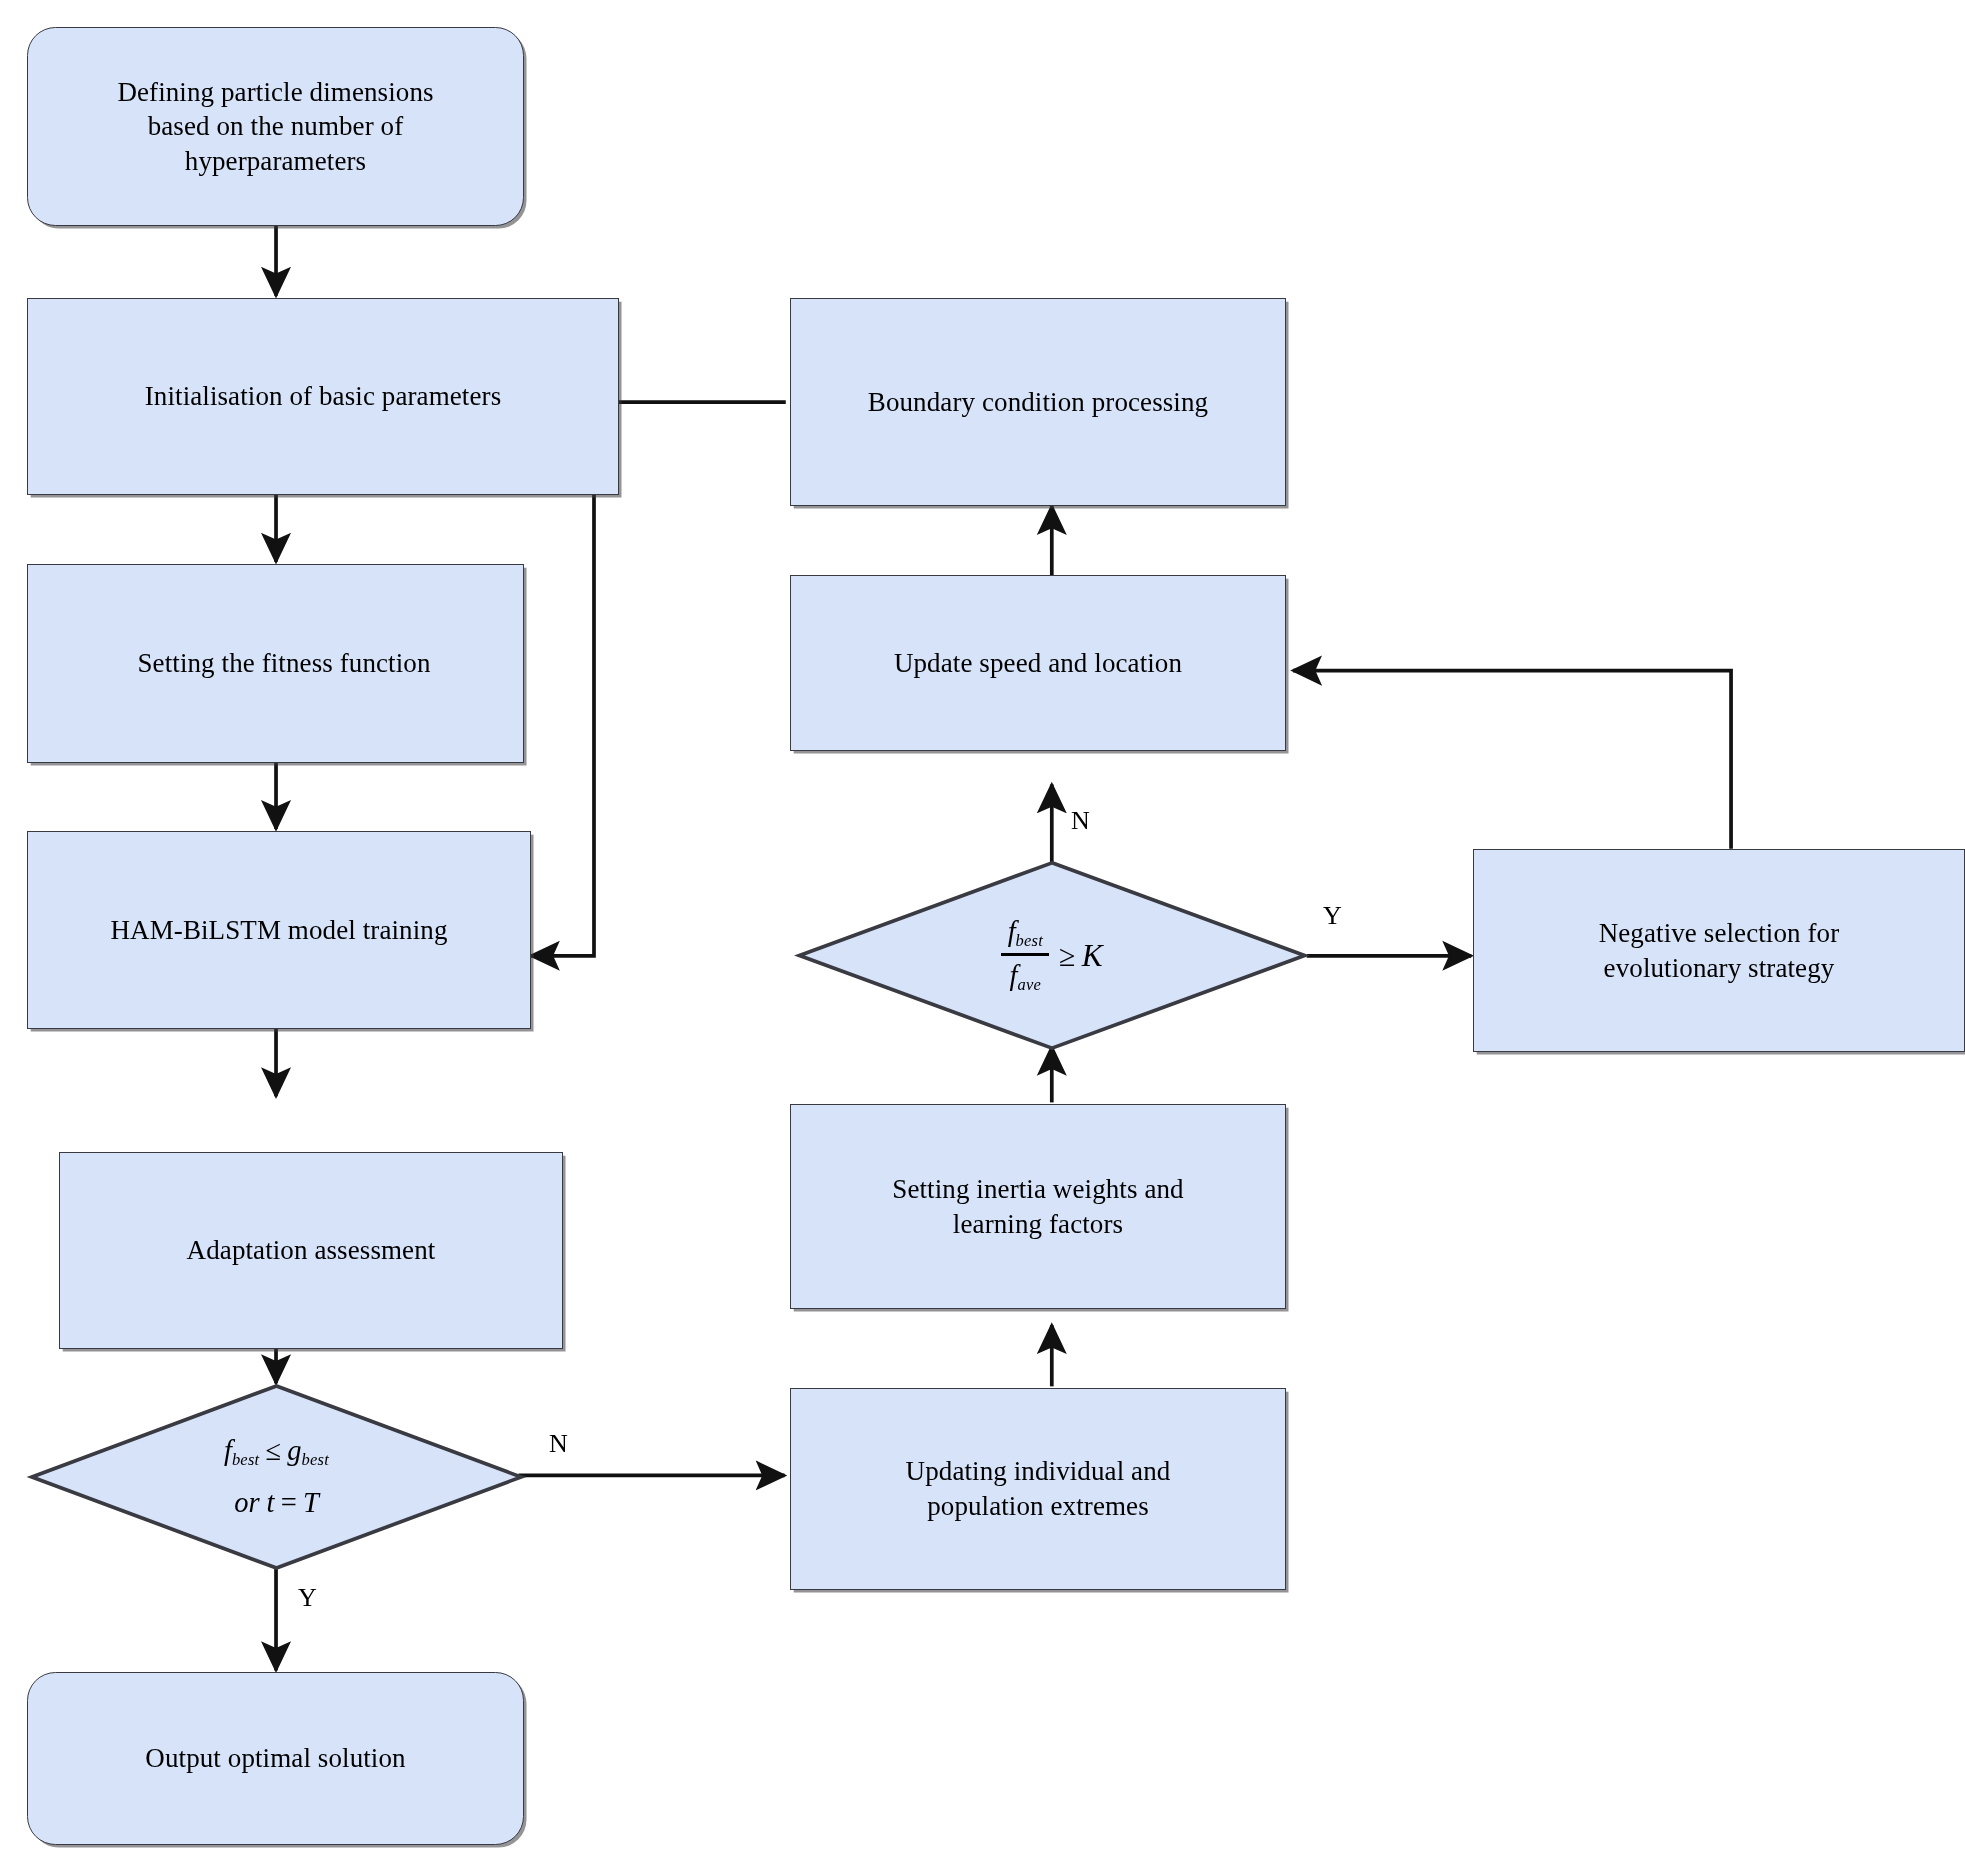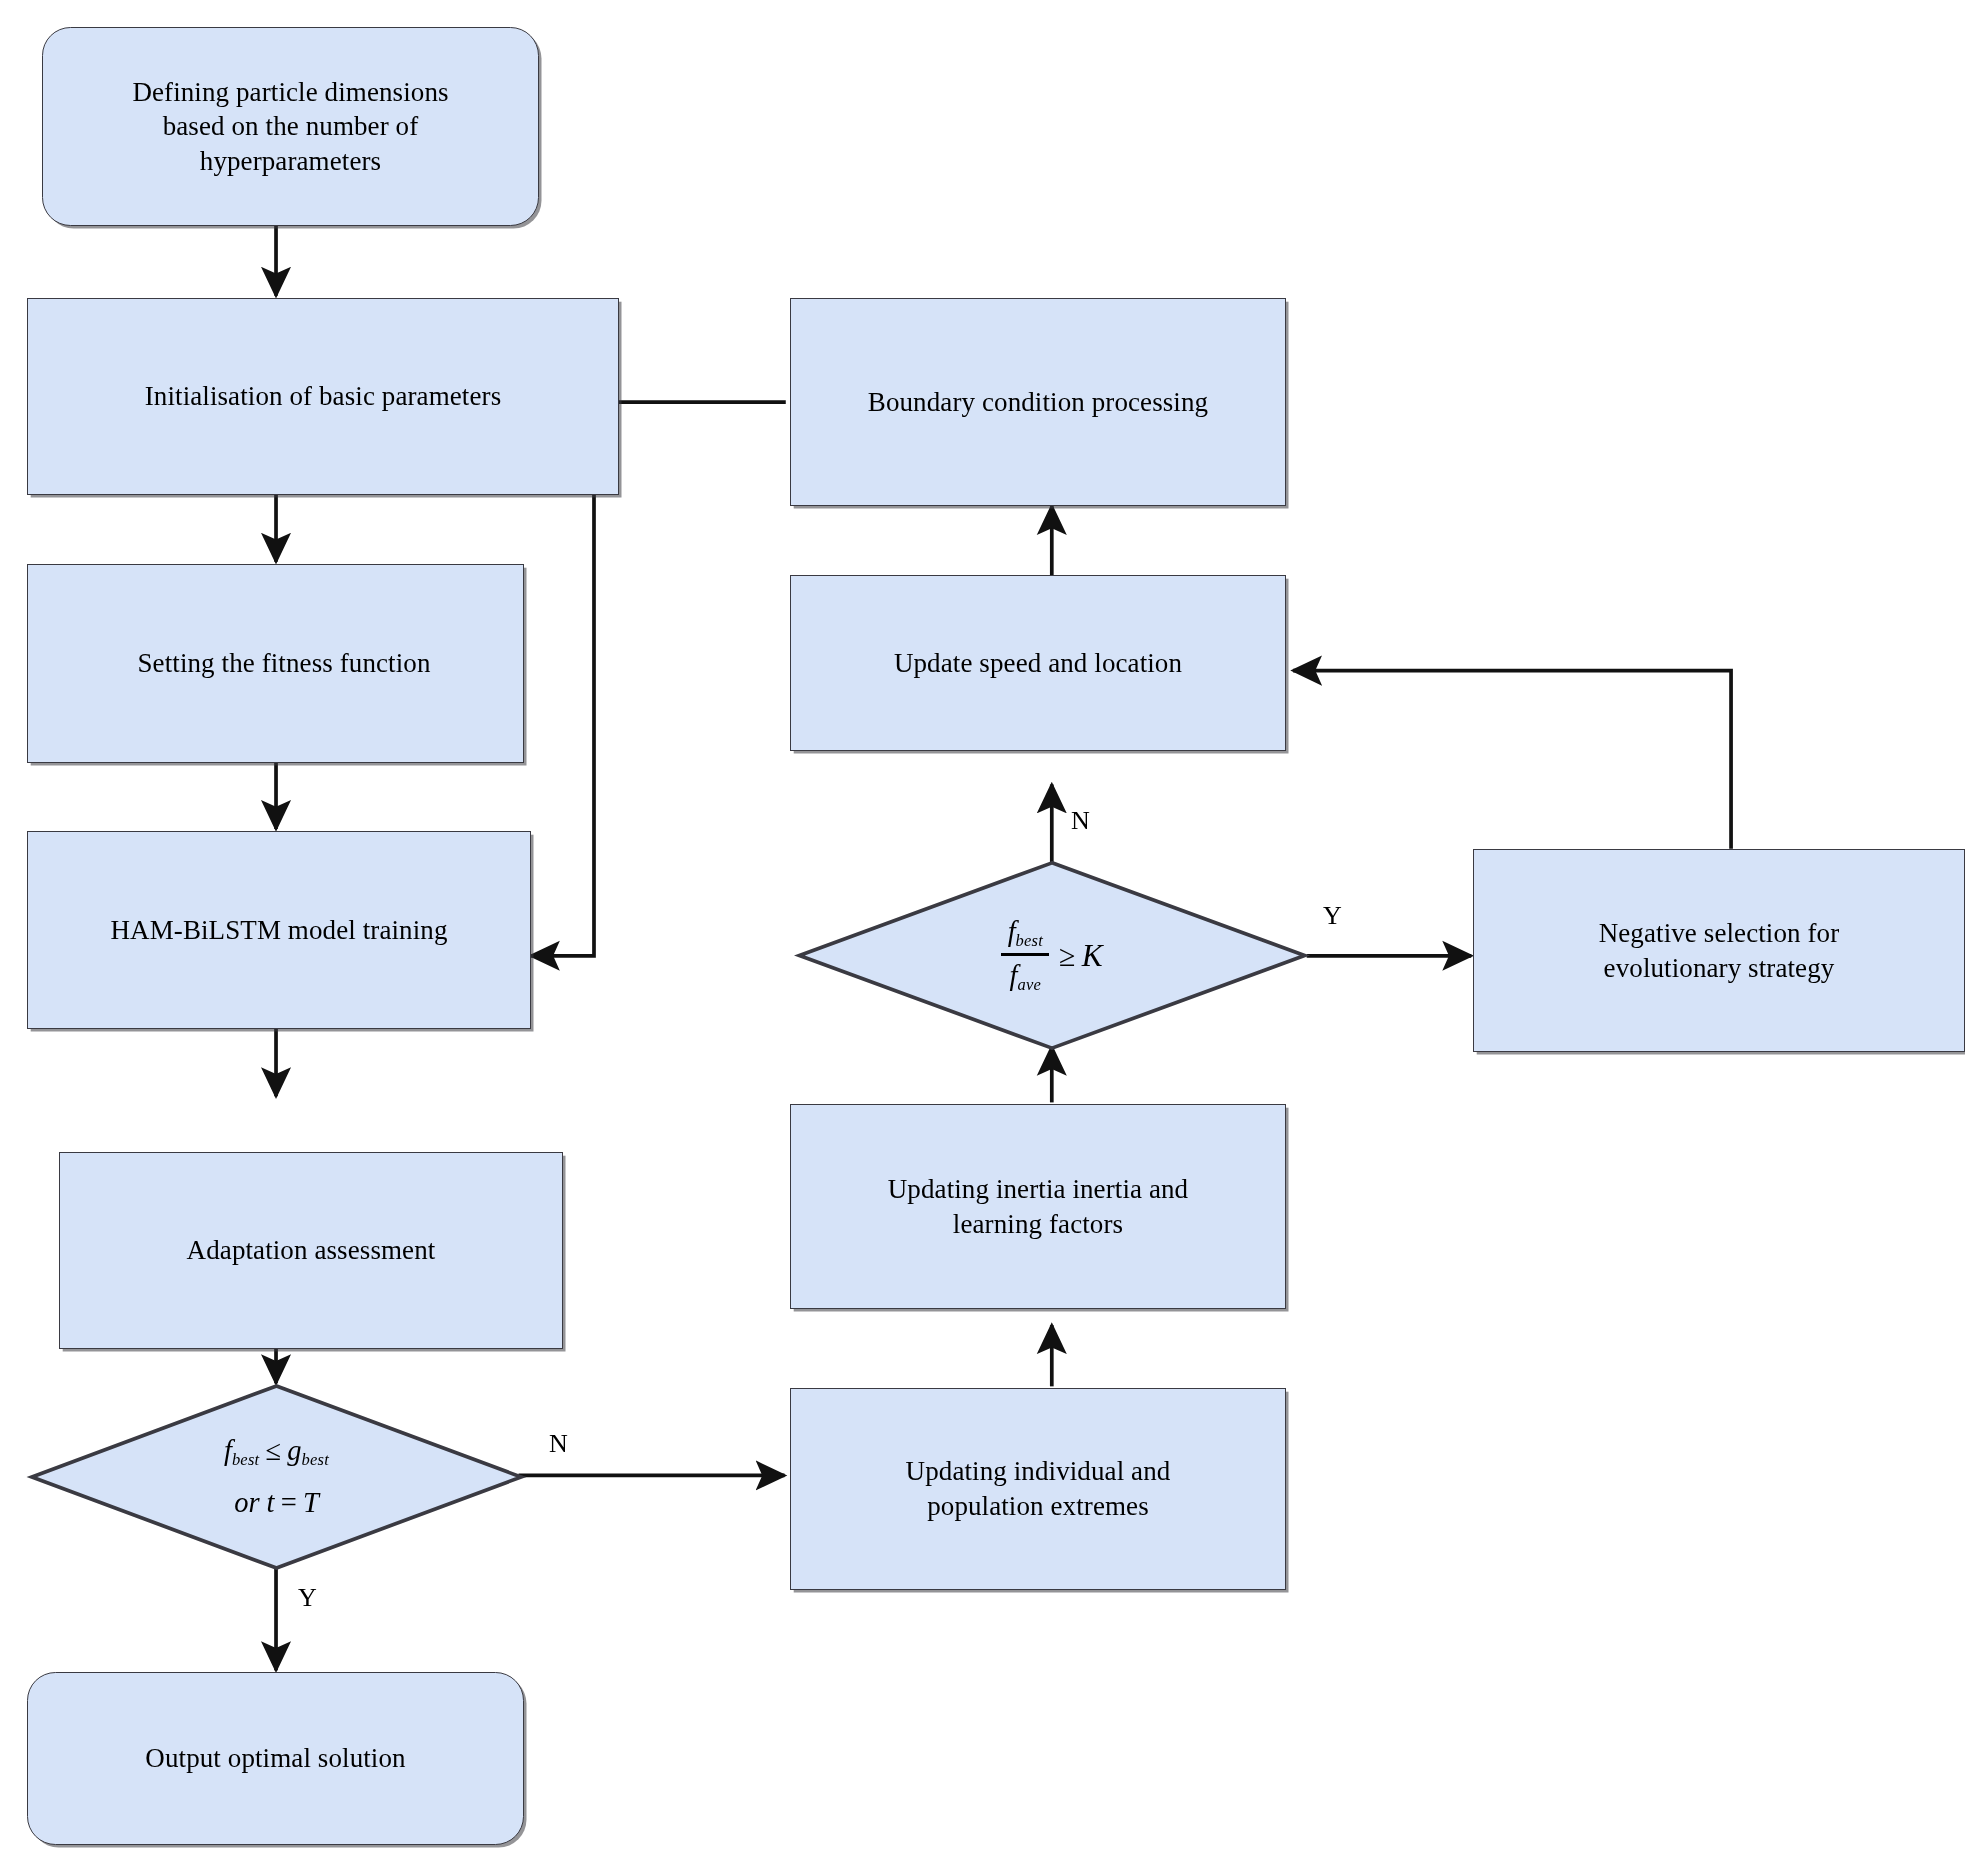--- a/index.html
+++ b/index.html
@@ -145,21 +145,21 @@
       <path d="M 2112 1545 L 2378 1545"></path>
 
       <path d="M 2798 1372 L 2798 1084 L 2090 1084"></path>
 
       <path d="M 1700 945 L 1700 818"></path>
 
       <path d="M 1270 650 L 960 650 L 960 1545 L 858 1545"></path>
     </g>
   </svg>
 
-  <div class="node round" style="left:42px; top:27px; width:497px; height:199px;">
+  <div class="node round" style="left:27px; top:27px; width:497px; height:199px;">
     <div class="label">
       <span>Defining particle dimensions</span><br>
       <span>based on the number of</span><br>
       <span>hyperparameters</span>
     </div>
   </div>
 
   <div class="node rect" style="left:27px; top:298px; width:592px; height:197px;">
     <div class="label">Initialisation of basic parameters</div>
   </div>
@@ -215,21 +215,21 @@
           <span class="den"><span class="var">f</span><sub>ave</sub></span>
         </span>
         <span class="op" style="font-size:1.05em;">≥</span>
         <span class="var" style="font-size:1.1em;">K</span>
       </div>
     </div>
   </div>
 
   <div class="node rect" style="left:790px; top:1104px; width:496px; height:205px;">
     <div class="label">
-      <span>Updating inertia inertia and</span><br>
+      <span>Setting inertia weights and</span><br>
       <span>learning factors</span>
     </div>
   </div>
 
   <div class="node rect" style="left:790px; top:1388px; width:496px; height:202px;">
     <div class="label">
       <span>Updating individual and</span><br>
       <span>population extremes</span>
     </div>
   </div>

